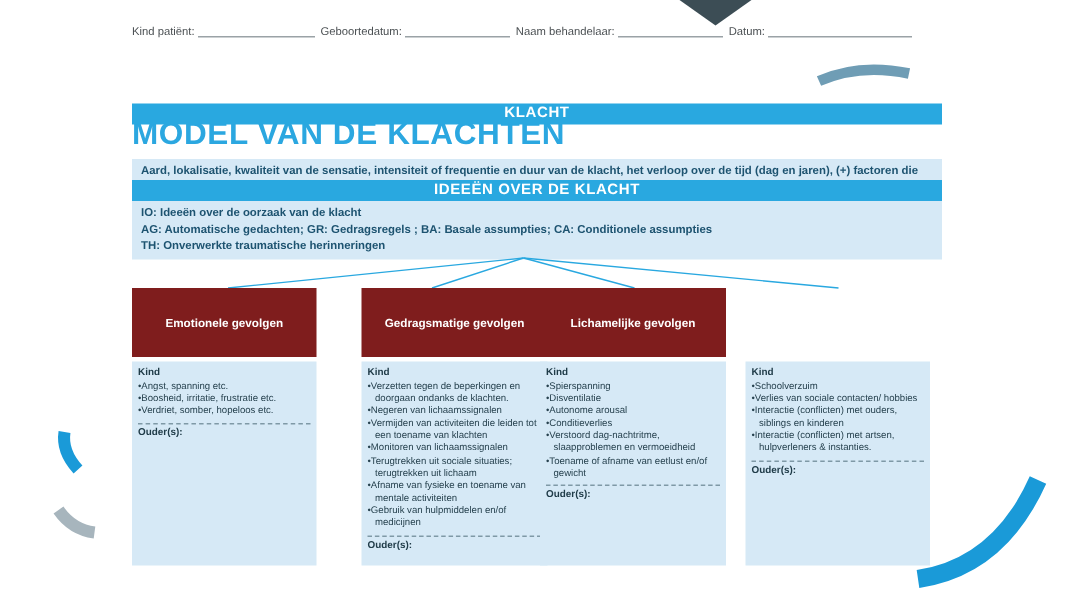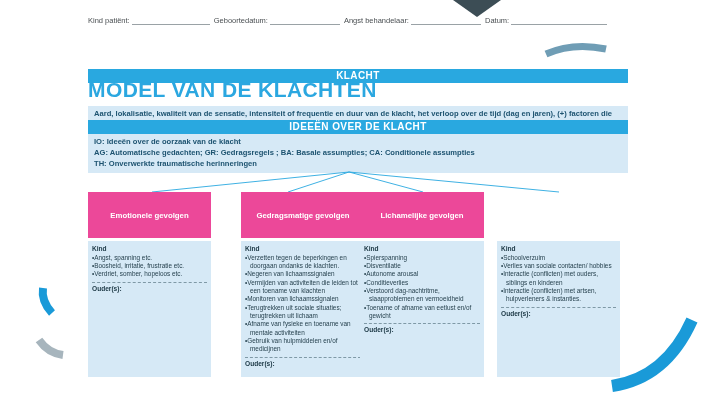--- a/index.html
+++ b/index.html
@@ -40,21 +40,21 @@
   .sec-body {
     background:#d6e9f6; color:#1d5370; font-size:7.6px; font-weight:600;
     line-height:1.42; padding:3px 6px 4px 6px;
   }
   .sec-klacht .sec-body { min-height:29px;margin-top:23px; }
   .sec-ideeen .sec-body { min-height:37px; }
   
   .fan-lines { position:absolute; left:88px; top:171px; width:540px; height:22px; }
   
   .col-header {
-    position:absolute; top:192px; height:46px; background:#ec4899;
+    position:absolute; top:192px; height:46px; background:#7f1d1d;
     display:flex; align-items:center; justify-content:center;
     color:#ffffff; font-size:7.8px; font-weight:bold; text-align:center;
   }
   .col-panel {
     position:absolute; top:241px; height:136px; background:#d6e9f6;
     padding:4px 4px; font-size:6.4px; line-height:1.3; color:#27424f;
   }
   .c1 { left:88px;  width:123px; }
   .c2 { left:224px; width:124px;margin-left:17px; }
   .c3 { left:360px; width:124px; }
@@ -75,21 +75,21 @@
   <div class="form-row">
     <span class="form-group">
       <span class="form-label">Kind patiënt:</span>
       <span class="fill-line fl-1"></span>
     </span>
     <span class="form-group">
       <span class="form-label">Geboortedatum:</span>
       <span class="fill-line fl-2"></span>
     </span>
     <span class="form-group">
-      <span class="form-label">Angst behandelaar:</span>
+      <span class="form-label">Naam behandelaar:</span>
       <span class="fill-line fl-3"></span>
     </span>
     <span class="form-group">
       <span class="form-label">Datum:</span>
       <span class="fill-line fl-4"></span>
     </span>
   </div>
 
   <div class="page-title">MODEL VAN DE KLACHTEN</div>
 

